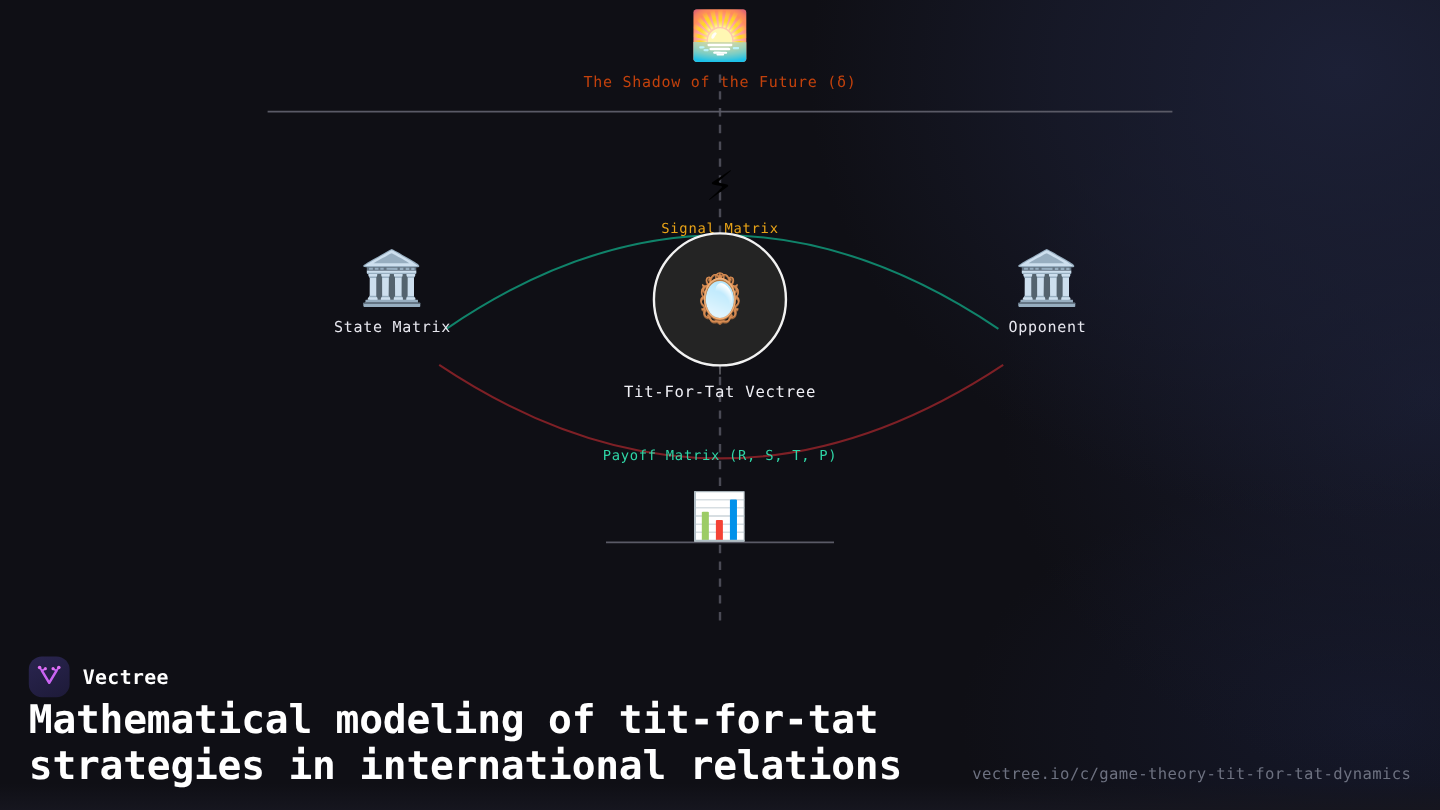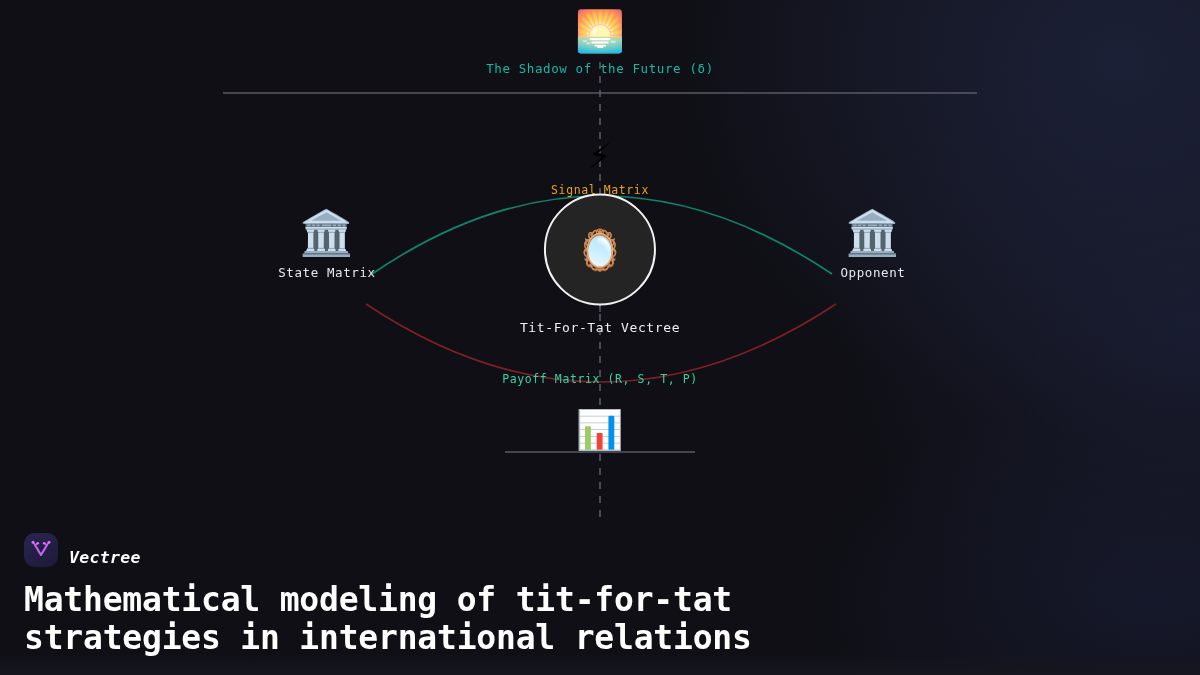--- a/index.html
+++ b/index.html
@@ -57,21 +57,21 @@
     line-height: 1;
     text-align: center;
   }
   .node .caption {
     margin-top: 10px;
     font-size: 12.5px;
     letter-spacing: 0.6px;
     color: #e7e7ef;
     text-align: center;
   }
-  .node.dim .caption { color: #14b8a6; }
+  .node.dim .caption { color: #c2410c; }
 
   .hub {
     position: absolute;
     transform: translate(-50%, -50%);
     display: flex;
     flex-direction: column;
     align-items: center;
   }
   .hub-circle {
     width: 112px;
@@ -106,24 +106,22 @@
   }
 
   
   #footer {
     position: absolute;
     left: 0; right: 0; bottom: 0;
     padding: 0 24px 18px 24px;
   }
   #brand {
     display: flex;
-    align-items: flex-end;
+    align-items: center;
     gap: 11px;
-    margin-bottom: 14px;
-    font-style: italic;
   }
   #brand-mark {
     width: 34px;
     height: 34px;
     border-radius: 11px;
     background: linear-gradient(150deg, #2a2550 0%, #1d1a38 100%);
     display: flex;
     align-items: center;
     justify-content: center;
     flex: none;
@@ -225,16 +223,17 @@
           <circle cx="7.8" cy="4.2" r="1.3" fill="#e06ff5"></circle>
           <circle cx="19.0" cy="3.2" r="1.5" fill="#e06ff5"></circle>
           <circle cx="14.2" cy="4.2" r="1.3" fill="#e06ff5"></circle>
         </svg>
       </div>
       <div id="brand-name">Vectree</div>
     </div>
 
     <h1 id="headline">Mathematical modeling of tit-for-tat strategies in international relations</h1>
 
+    <div id="url">vectree.io/c/game-theory-tit-for-tat-dynamics</div>
 
   </div>
 
 </div>
 
 </body></html>

